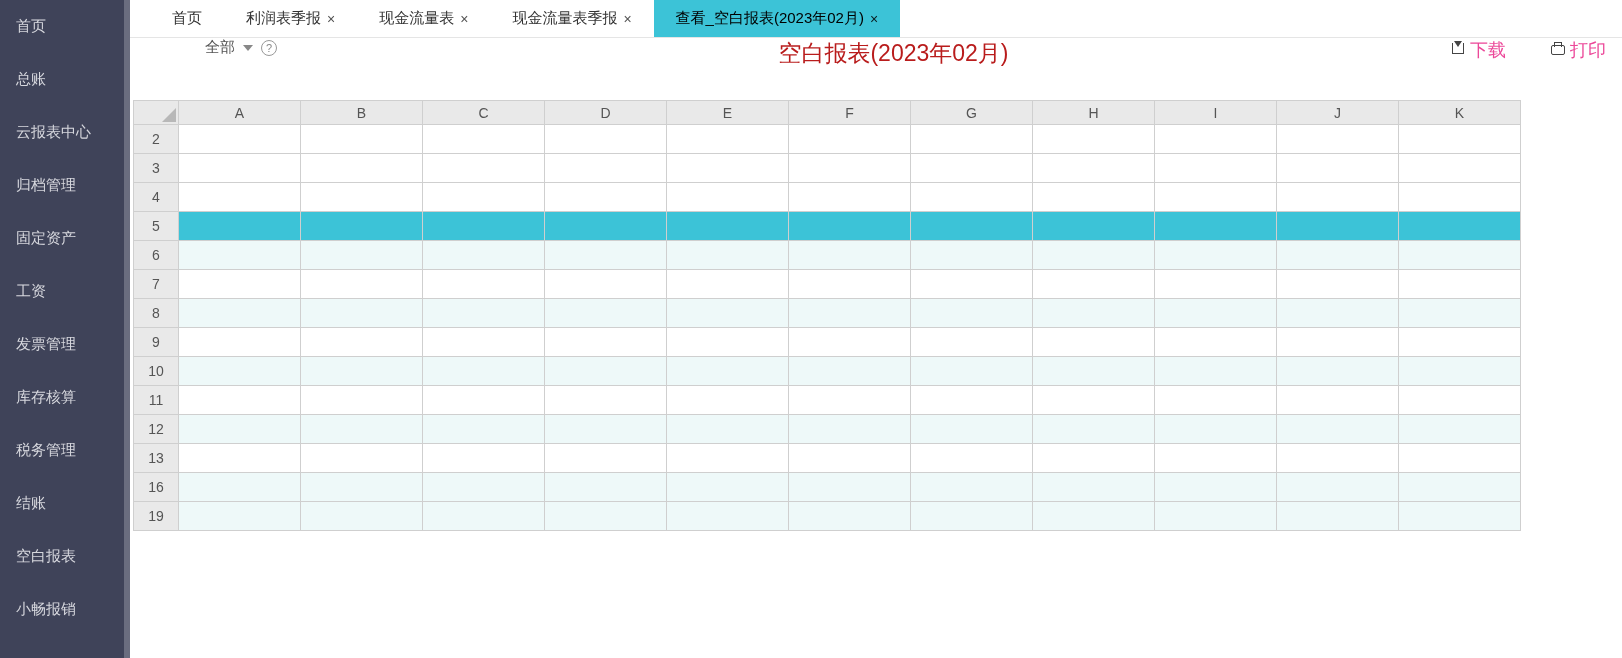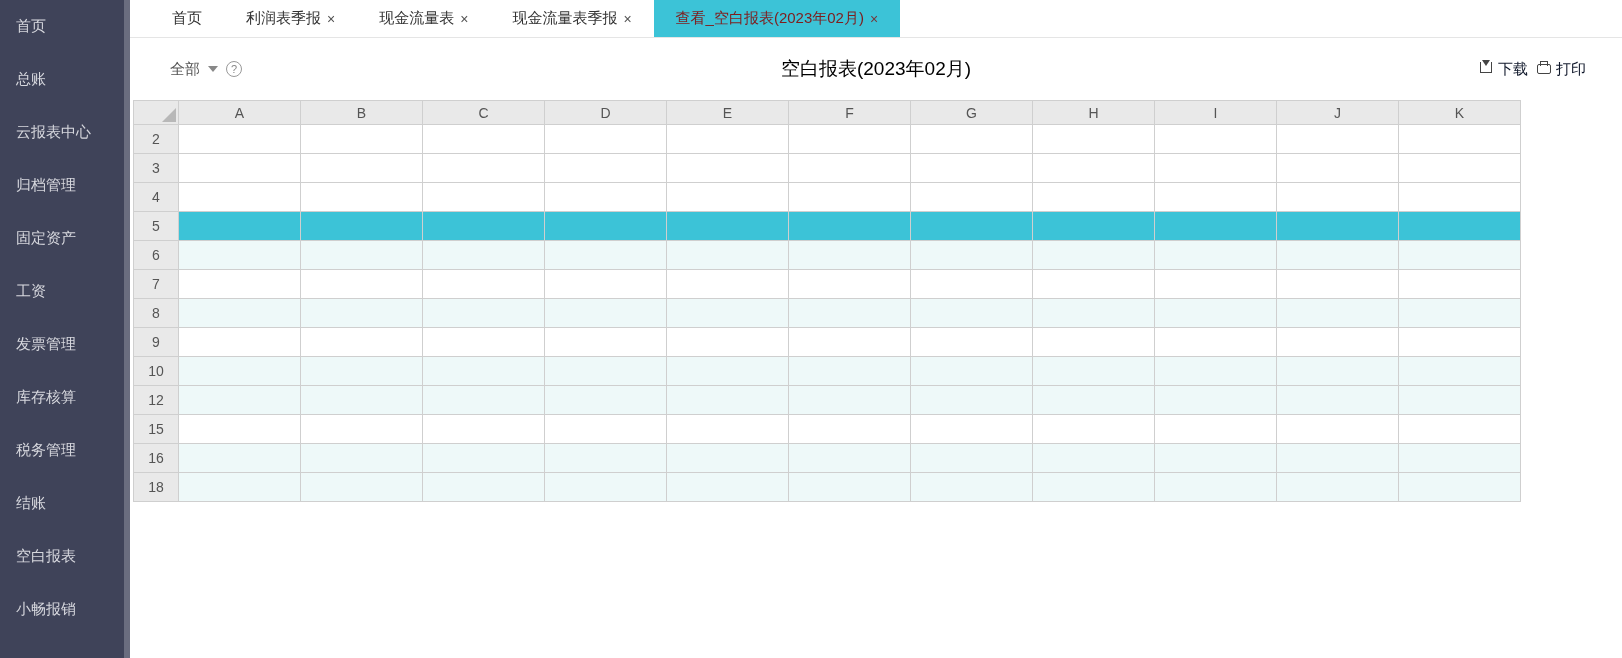--- a/index.html
+++ b/index.html
@@ -57,34 +57,35 @@
     align-items: center;
     padding: 0 22px;
     font-size: 15px;
     color: #333;
     cursor: pointer;
     gap: 6px;
     white-space: nowrap;
   }
   .tab.active {
     background: #3cc3d7;
-    color: #7f1d1d;
+    color: #000000;
   }
   .tab .close {
     font-size: 14px;
     opacity: 0.85;
     cursor: pointer;
   }
   
   .toolbar {
     display: flex;
-    align-items: center;
+    align-items: flex-start;
     height: 62px;
-    padding: 0 36px 0 40px;
+    padding: 0 16px 0 40px;
     position: relative;
+    margin-left: 35px;
   }
   .filter {
     display: flex;
     align-items: center;
     gap: 8px;
     color: #555;
     font-size: 15px;
   }
   .chev {
     width: 0; height: 0;
@@ -99,29 +100,29 @@
     display: inline-flex;
     align-items: center;
     justify-content: center;
     font-size: 11px;
     color: #888;
   }
   .title {
     position: absolute;
     left: 50%;
     transform: translateX(-50%);
-    font-size: 19px;
-    color: #000000;
+    font-size: 23px;
+    color: #b91c1c;
   }
   .actions {
     margin-left: auto;
     display: flex;
-    gap: 8px;
-    color: #0f172a;
-    font-size: 15px;
+    gap: 44px;
+    color: #ec4899;
+    font-size: 18px;
   }
   .action {
     display: flex;
     align-items: center;
     gap: 4px;
     cursor: pointer;
   }
   
   .sheet {
     flex: 1;
@@ -407,36 +408,50 @@
               <td class="cell"></td>
               <td class="cell"></td>
               <td class="cell"></td>
               <td class="cell"></td>
               <td class="cell"></td>
               <td class="cell"></td>
               <td class="cell"></td>
               <td class="cell"></td>
               <td class="cell"></td>
             </tr>
+            <tr>
+              <td class="rowhead">11</td>
+              <td class="cell"></td>
+              <td class="cell"></td>
+              <td class="cell"></td>
+              <td class="cell"></td>
+              <td class="cell"></td>
+              <td class="cell"></td>
+              <td class="cell"></td>
+              <td class="cell"></td>
+              <td class="cell"></td>
+              <td class="cell"></td>
+              <td class="cell"></td>
+            </tr>
             <tr class="row-tint">
               <td class="rowhead">12</td>
               <td class="cell"></td>
               <td class="cell"></td>
               <td class="cell"></td>
               <td class="cell"></td>
               <td class="cell"></td>
               <td class="cell"></td>
               <td class="cell"></td>
               <td class="cell"></td>
               <td class="cell"></td>
               <td class="cell"></td>
               <td class="cell"></td>
             </tr>
             <tr>
-              <td class="rowhead">15</td>
+              <td class="rowhead">13</td>
               <td class="cell"></td>
               <td class="cell"></td>
               <td class="cell"></td>
               <td class="cell"></td>
               <td class="cell"></td>
               <td class="cell"></td>
               <td class="cell"></td>
               <td class="cell"></td>
               <td class="cell"></td>
               <td class="cell"></td>
@@ -450,21 +465,21 @@
               <td class="cell"></td>
               <td class="cell"></td>
               <td class="cell"></td>
               <td class="cell"></td>
               <td class="cell"></td>
               <td class="cell"></td>
               <td class="cell"></td>
               <td class="cell"></td>
             </tr>
             <tr class="row-tint">
-              <td class="rowhead">18</td>
+              <td class="rowhead">19</td>
               <td class="cell"></td>
               <td class="cell"></td>
               <td class="cell"></td>
               <td class="cell"></td>
               <td class="cell"></td>
               <td class="cell"></td>
               <td class="cell"></td>
               <td class="cell"></td>
               <td class="cell"></td>
               <td class="cell"></td>

